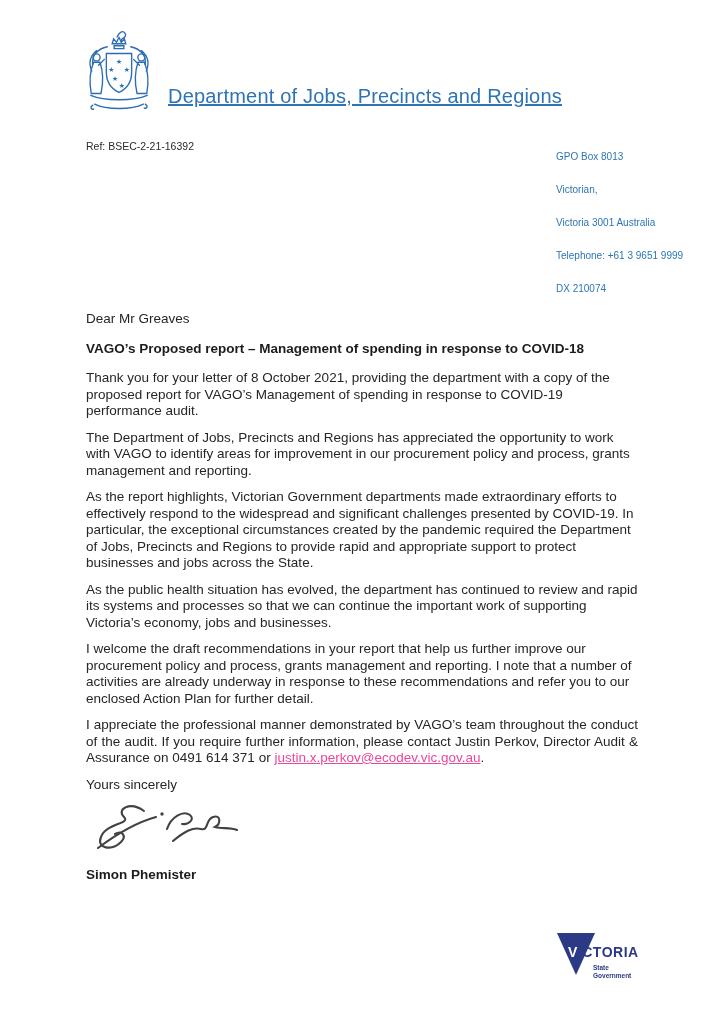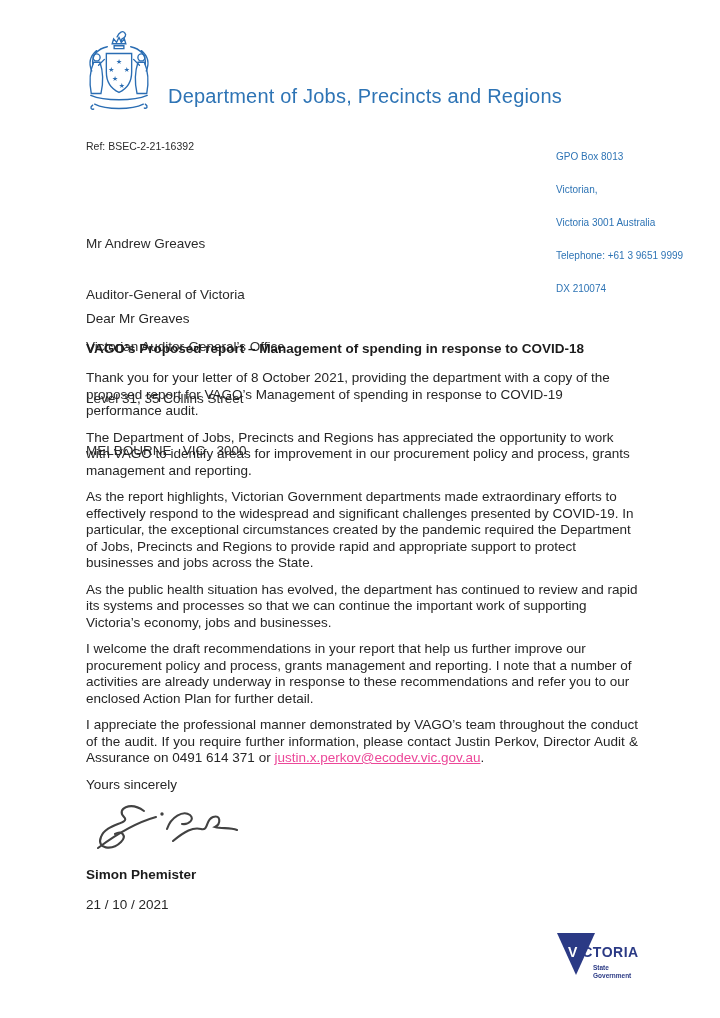--- a/index.html
+++ b/index.html
@@ -4,21 +4,21 @@
 <style>
   html,body{margin:0;padding:0;background:#ffffff;}
   .page{
     position:relative;width:720px;height:1018px;background:#ffffff;overflow:hidden;
     font-family:"Liberation Sans",sans-serif;color:#2b2b2b;
   }
   
   .crest{position:absolute;left:82px;top:28px;width:74px;height:90px;}
   .dept{
     position:absolute;left:168px;top:85px;font-size:20px;letter-spacing:.2px;
-    color:#2e74b5;white-space:nowrap;
+    color:#2e74b5;white-space:nowrap;text-decoration:underline;
   }
   .ref{position:absolute;left:86px;top:140px;font-size:10.5px;color:#2b2b2b;}
   .contact{
     position:absolute;left:556px;top:129px;font-size:10px;line-height:11px;
     color:#2e74b5;white-space:pre;
   }
   
   .recipient{position:absolute;left:86px;top:200px;font-size:13.5px;line-height:17.3px;white-space:pre;}
   
   .body{position:absolute;left:86px;top:311px;width:552px;font-size:13.5px;line-height:16.5px;color:#262626;}
@@ -77,27 +77,20 @@
   <div class="ref">Ref: BSEC-2-21-16392</div>
 
   <div class="contact">
     <div>GPO Box 8013</div>
     <div>Victorian,</div>
     <div>Victoria 3001 Australia</div>
     <div>Telephone: +61 3 9651 9999</div>
     <div>DX 210074</div>
   </div>
 
-  <div class="recipient">
-    <div>Mr Andrew Greaves</div>
-    <div>Auditor-General of Victoria</div>
-    <div>Victorian Auditor-General’s Office</div>
-    <div>Level 31, 35 Collins Street</div>
-    <div>MELBOURNE   VIC   3000</div>
-  </div>
 
   <div class="body">
     <div class="salutation">Dear Mr Greaves</div>
     <div class="subject">VAGO’s Proposed report – Management of spending in response to COVID-18</div>
 
     <p class="para">Thank you for your letter of 8 October 2021, providing the department with a copy of the proposed report for VAGO’s Management of spending in response to COVID-19 performance audit.</p>
     <p class="para">The Department of Jobs, Precincts and Regions has appreciated the opportunity to work with VAGO to identify areas for improvement in our procurement policy and process, grants management and reporting.</p>
     <p class="para">As the report highlights, Victorian Government departments made extraordinary efforts to effectively respond to the widespread and significant challenges presented by COVID-19. In particular, the exceptional circumstances created by the pandemic required the Department of Jobs, Precincts and Regions to provide rapid and appropriate support to protect businesses and jobs across the State.</p>
     <p class="para">As the public health situation has evolved, the department has continued to review and rapid its systems and processes so that we can continue the important work of supporting Victoria’s economy, jobs and businesses.</p>
     <p class="para">I welcome the draft recommendations in your report that help us further improve our procurement policy and process, grants management and reporting. I note that a number of activities are already underway in response to these recommendations and refer you to our enclosed Action Plan for further detail.</p>
@@ -110,21 +103,20 @@
       <g fill="none" stroke="#424242" stroke-width="2.1" stroke-linecap="round">
         <path d="M50,10 C36,0 22,8 30,16 C37,23 12,22 7,36 C2,48 18,50 27,41 C33,35 28,29 21,33"></path>
         <path d="M4,47 C24,32 44,21 62,16"></path>
         <path d="M73,28 C77,16 89,9 96,14 C101,18 95,24 88,23"></path>
         <path d="M79,40 C91,30 99,26 107,28 C115,30 111,19 119,16 C127,13 127,23 121,26 C128,28 136,26 143,29"></path>
       </g>
       <circle cx="68" cy="13" r="1.7" fill="#424242"></circle>
     </svg>
 
     <div class="signatory">Simon Phemister</div>
-    <div class="date">21 / 10 / 2021</div>
   </div>
 
   <svg class="vic-logo" viewBox="0 0 110 60" xmlns="http://www.w3.org/2000/svg">
     <polygon points="1,2 39,2 20,44" fill="#2b3a85"></polygon>
     <text x="12" y="26" font-family="Liberation Sans,sans-serif" font-weight="bold" font-size="14" letter-spacing="0.5" fill="#2b3a85">VICTORIA</text>
     <text x="12" y="26" font-family="Liberation Sans,sans-serif" font-weight="bold" font-size="14" fill="#ffffff">V</text>
     <text x="37" y="39" font-family="Liberation Sans,sans-serif" font-weight="bold" font-size="6.5" fill="#2b3a85">State</text>
     <text x="37" y="47" font-family="Liberation Sans,sans-serif" font-weight="bold" font-size="6.5" fill="#2b3a85">Government</text>
   </svg>
 

